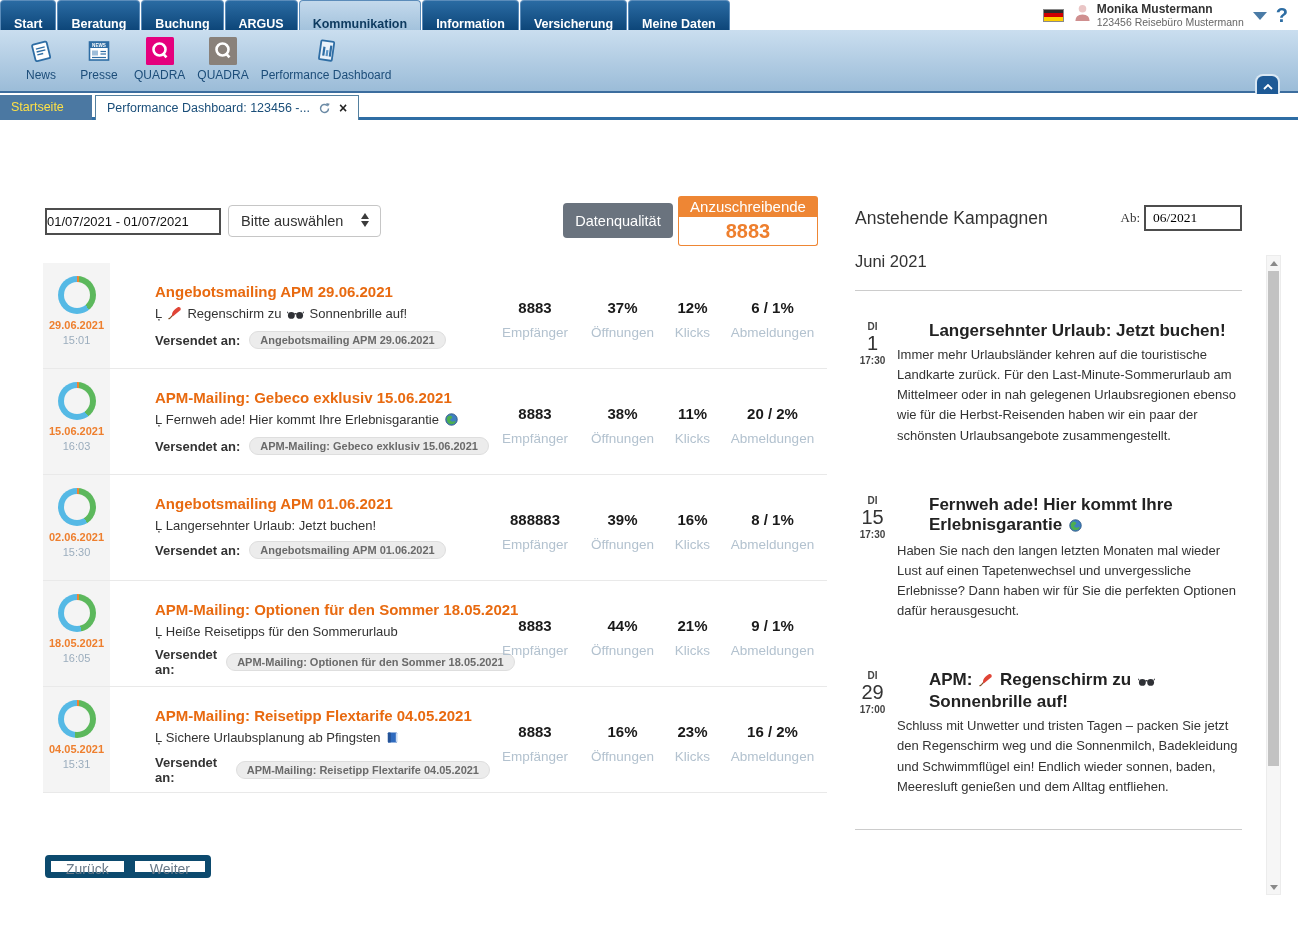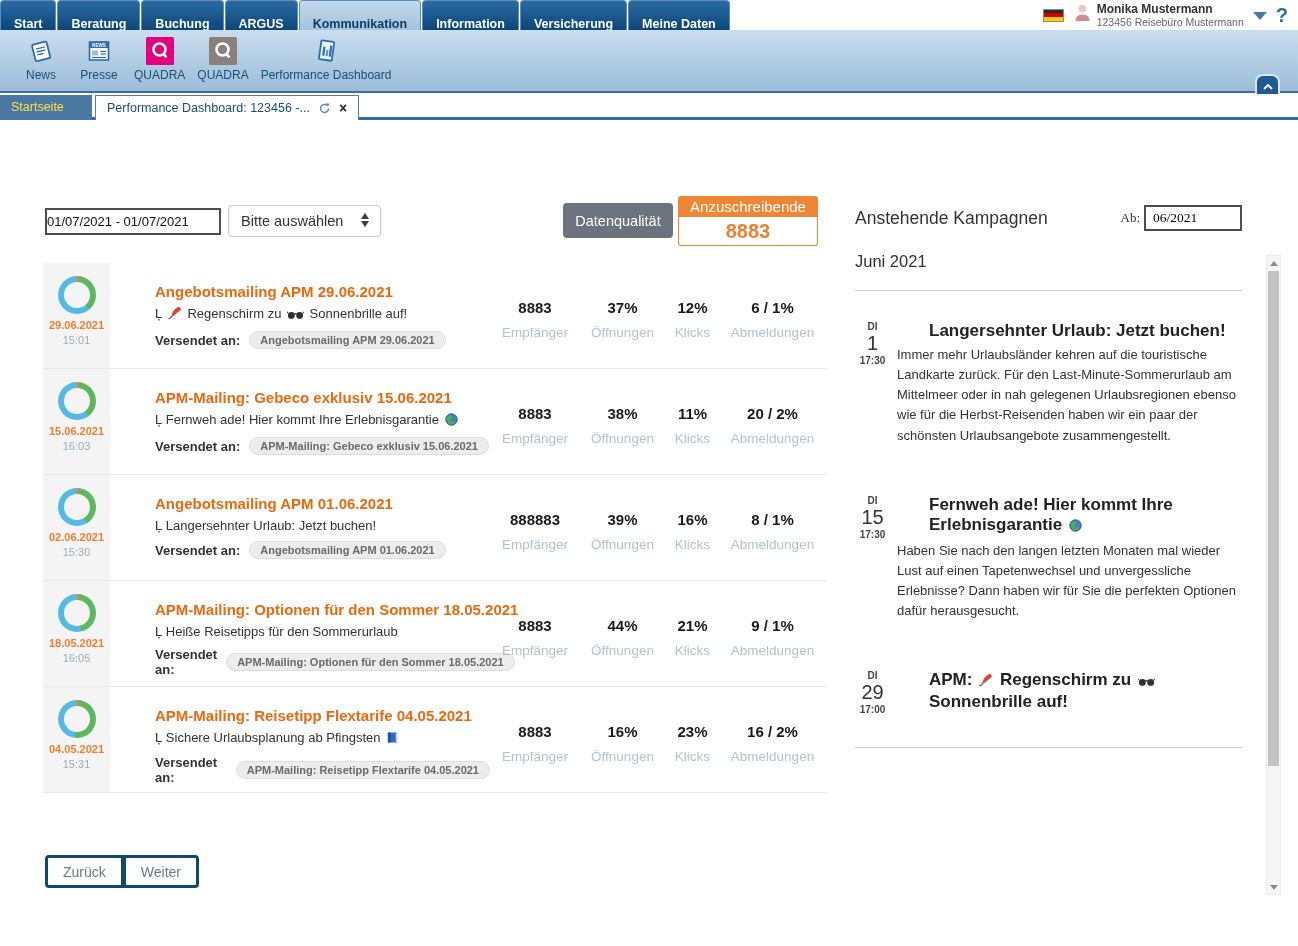--- a/index.html
+++ b/index.html
@@ -103,21 +103,21 @@
   
   .scrollbar { position:absolute; left:1266px; top:255px; width:15px; height:640px; background:#f6f6f6; border:1px solid #ececec; }
   .sb-up, .sb-down { position:absolute; left:0; width:13px; height:14px; display:flex; align-items:center; justify-content:center; cursor:pointer; }
   .sb-up { top:0; } .sb-down { bottom:0; }
   .tri-up { width:0;height:0;border-left:4px solid transparent;border-right:4px solid transparent;border-bottom:5px solid #8a8a8a; }
   .tri-down { width:0;height:0;border-left:4px solid transparent;border-right:4px solid transparent;border-top:5px solid #8a8a8a; }
   .sb-thumb { position:absolute; left:1px; top:15px; width:11px; height:495px; background:#c2c2c2; cursor:pointer; }
 
   
   .pager { position:absolute; left:45px; top:855px; display:flex; }
-  .pager button { height:33px; background:#fff; border:3px solid #0c4a6e; color:#6a7a89; font-size:14px;
+  .pager button { height:23px; background:#fff; border:6px solid #0c4a6e; color:#6a7a89; font-size:14px;
                   padding:0 15px; cursor:pointer; font-family:inherit; }
   .pager button:first-child { border-radius:4px 0 0 4px; }
   .pager button:last-child  { border-radius:0 4px 4px 0; margin-left:-1px; }
 </style>
 </head>
 <body>
 
 <div class="app">
 
   <div class="nav">
@@ -482,20 +482,21 @@
             <div class="up-title">APM: <span class="emoji"><svg viewBox="0 0 16 16" width="14" height="14">
                   <path d="M2.6 13.6 L12 3" stroke="#7a4a21" stroke-width="1.3" fill="none"></path>
                   <path d="M10.8 1.6 C13 .4 15.2 2.2 14.4 4.6 L5.4 12 C3.6 10 4.6 5 10.8 1.6 Z" fill="#e04436"></path>
                   <path d="M2.6 13.6 q-.9 1.3 -2.1 .6" stroke="#7a4a21" stroke-width="1.2" fill="none"></path>
                 </svg></span> Regenschirm zu <span class="emoji"><svg viewBox="0 0 18 10" width="17" height="10">
                   <circle cx="4.6" cy="5.4" r="3.6" fill="#2f3136"></circle>
                   <circle cx="13.4" cy="5.4" r="3.6" fill="#2f3136"></circle>
                   <path d="M7.6 4.4 q1.4 -1.6 2.8 0" stroke="#2f3136" stroke-width="1.2" fill="none"></path>
                   <path d="M1.2 3.4 L.2 1.4 M16.8 3.4 L17.8 1.4" stroke="#2f3136" stroke-width="1"></path>
                 </svg></span> Sonnenbrille auf!</div>
+            <div class="up-body">Schluss mit Unwetter und tristen Tagen – packen Sie jetzt den Regenschirm weg und die Sonnenmilch, Badekleidung und Schwimmflügel ein! Endlich wieder sonnen, baden, Meeresluft genießen und dem Alltag entfliehen.</div>
           </div>
         </div>
       </div>
     <div class="rp-divider" style="margin-top:32px"></div>
   </div>
 
   <div class="scrollbar">
     <div class="sb-up">
         <span class="tri-up"></span>
       </div>

